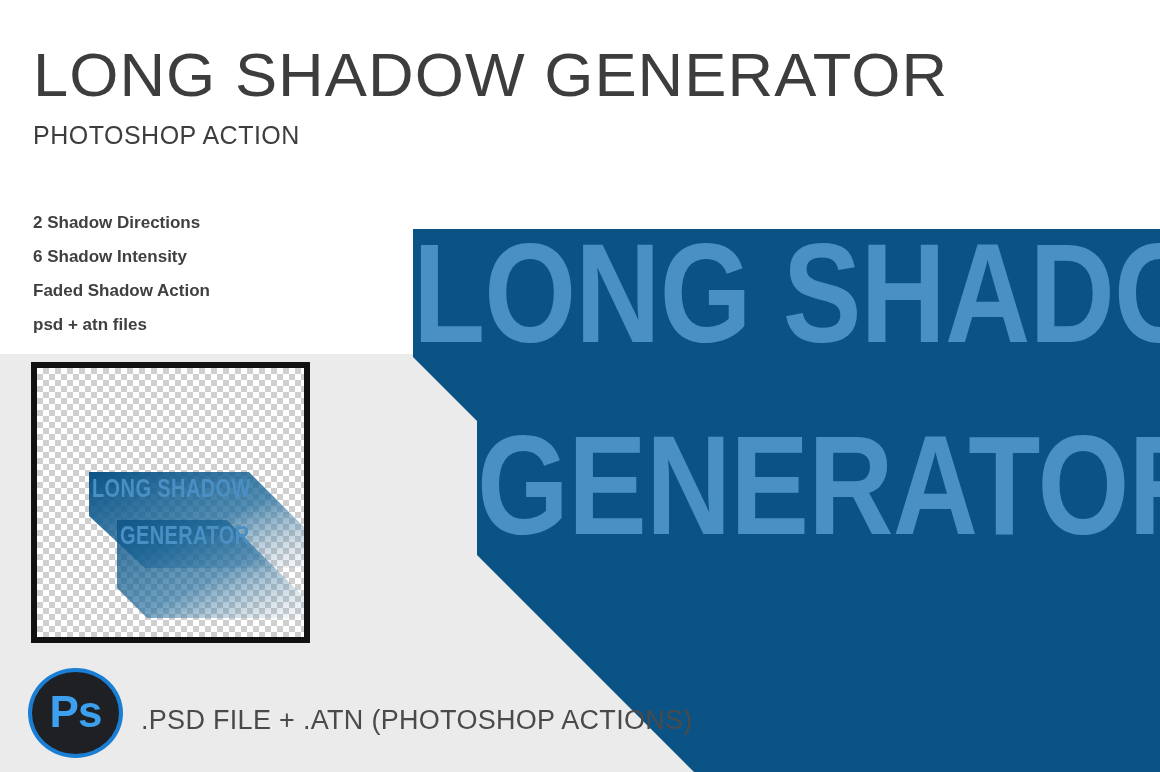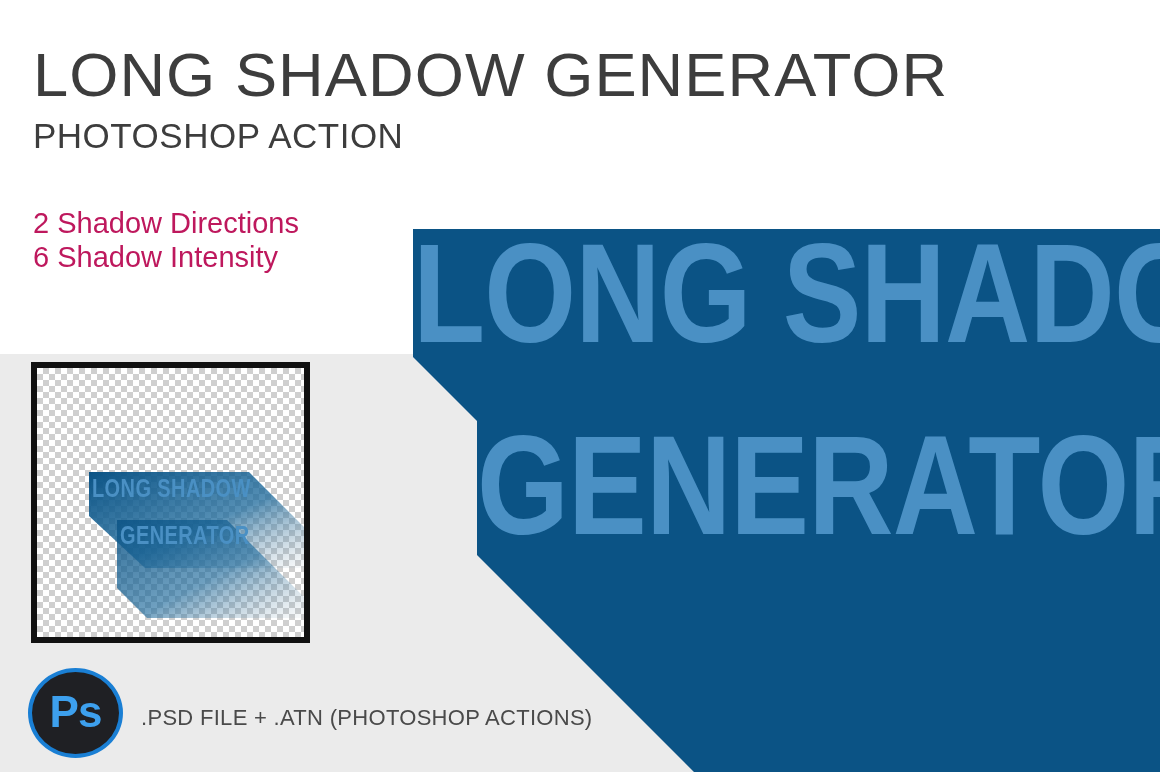--- a/index.html
+++ b/index.html
@@ -19,31 +19,31 @@
   .header{position:absolute;left:33px;top:26px;width:900px;}
   .title{
     font-size:62px;line-height:64px;
     font-weight:400;color:#3d3d3d;
     letter-spacing:1px;
     transform:scaleX(1.02);transform-origin:left center;
     white-space:nowrap;
   }
   .subtitle{
     margin-top:12px;
-    font-size:35px;line-height:33px;
+    font-size:25px;line-height:33px;
     font-weight:400;color:#3d3d3d;
     letter-spacing:0.5px;
     white-space:nowrap;
   }
 
   
   .features{position:absolute;left:33px;top:189px;}
   .feature{
-    font-size:29px;line-height:34px;
-    color:#be185d;font-weight:400;
+    font-size:17px;line-height:34px;
+    color:#404040;font-weight:700;
     white-space:nowrap;
   }
 
   
   .thumb-frame{
     position:absolute;left:31px;top:345px;
     width:279px;height:281px;
     border:6px solid #111111;
     box-sizing:border-box;
     background:#ffffff;
@@ -106,21 +106,21 @@
     box-sizing:border-box;
     display:flex;align-items:center;justify-content:center;
   }
   .ps-text{
     font-size:44px;font-weight:700;color:#3da0ee;
     letter-spacing:-1px;line-height:1;
     transform:translateY(-1px);
   }
   .footer-text{
     position:absolute;left:141px;top:688px;
-    font-size:22px;color:#4a4a4a;font-weight:400;
+    font-size:27px;color:#4a4a4a;font-weight:400;
     letter-spacing:0.3px;white-space:nowrap;
   }
 </style>
 </head>
 <body>
 
 <div id="stage">
 
   <div class="bg-white"></div>
   <div class="bg-gray"></div>
@@ -142,20 +142,22 @@
   </div>
 
   <div class="header">
     <div class="title">LONG SHADOW GENERATOR</div>
     <div class="subtitle">PHOTOSHOP ACTION</div>
   </div>
 
   <div class="features">
     <div class="feature">2 Shadow Directions</div>
     <div class="feature">6 Shadow Intensity</div>
+    <div class="feature">Faded Shadow Action</div>
+    <div class="feature">psd + atn files</div>
   </div>
 
   <div class="thumb-frame">
     <div class="checker">
       <svg class="t-shadow-poly" width="267" height="269" viewBox="0 0 267 269" xmlns="http://www.w3.org/2000/svg">
         <defs>
           <linearGradient id="fadeShadow" x1="0" y1="0" x2="1" y2="1">
             <stop offset="0%" stop-color="#0b5385" stop-opacity="1"></stop>
             <stop offset="55%" stop-color="#1d6a9c" stop-opacity="0.75"></stop>
             <stop offset="100%" stop-color="#8aa6b8" stop-opacity="0.05"></stop>

